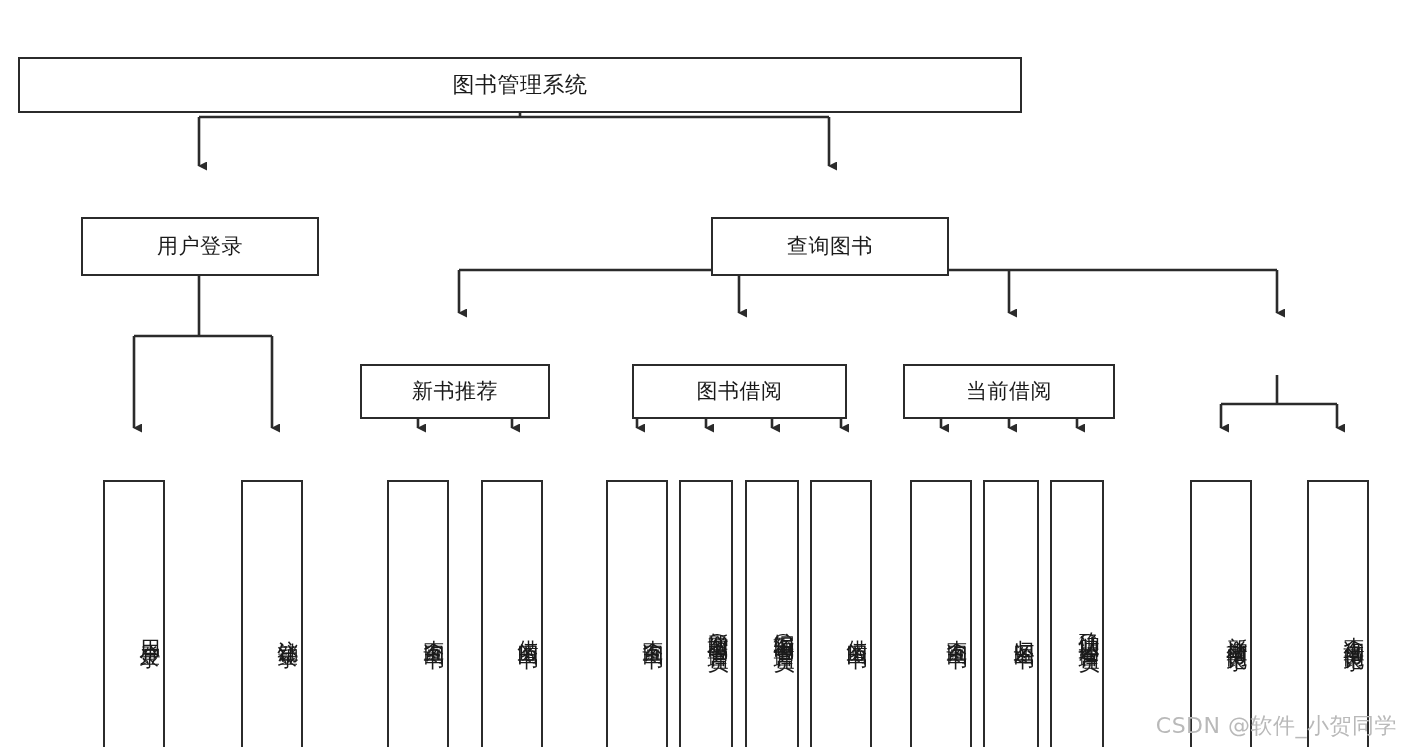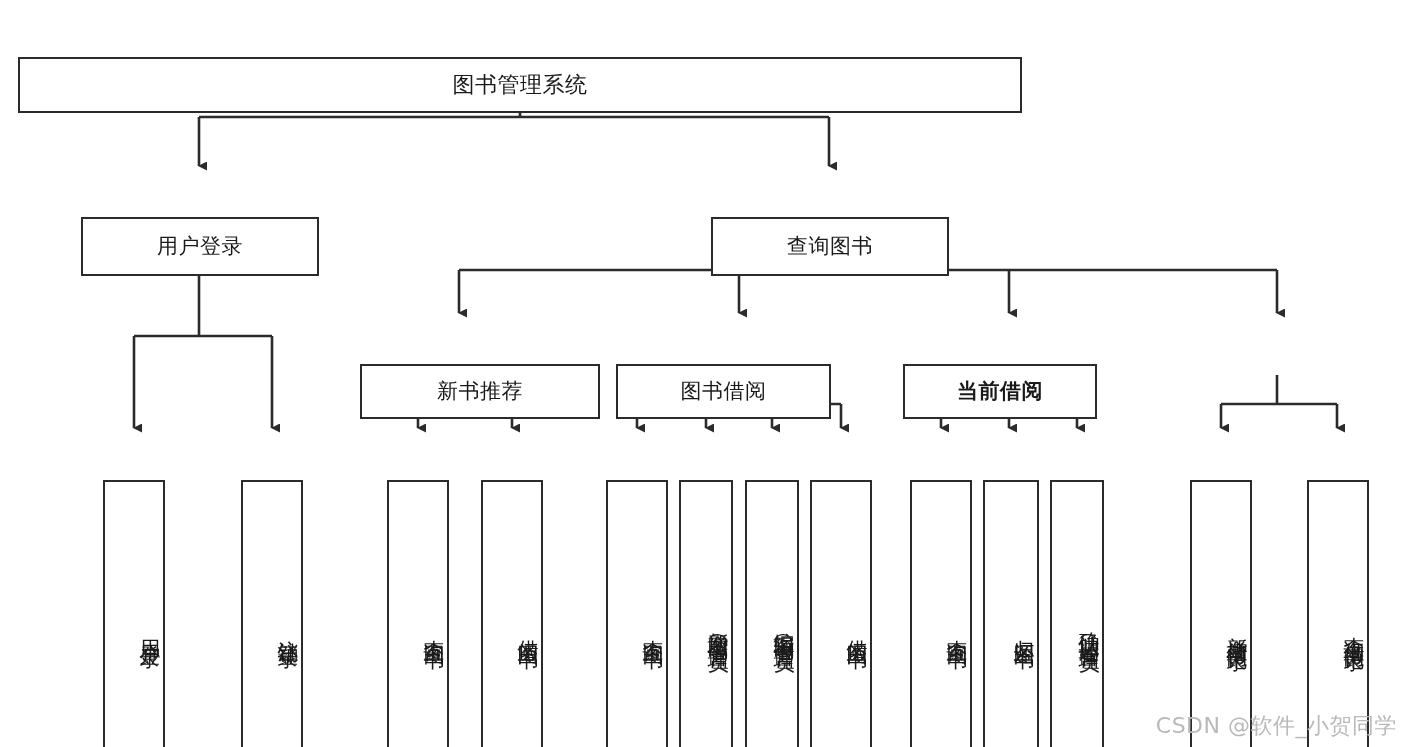--- a/index.html
+++ b/index.html
@@ -135,29 +135,29 @@
   </div>
 
   <div class="node horizontal" style="left:81px; top:173px; width:238px; height:59px;">
     <span>用户登录</span>
   </div>
 
   <div class="node horizontal" style="left:711px; top:173px; width:238px; height:59px;">
     <span>查询图书</span>
   </div>
 
-  <div class="node horizontal" style="left:360px; top:320px; width:240px; height:55px;">
+  <div class="node horizontal" style="left:360px; top:320px; width:190px; height:55px;">
     <span>新书推荐</span>
   </div>
 
-  <div class="node horizontal" style="left:616px; top:320px; width:215px; height:55px;">
+  <div class="node horizontal" style="left:632px; top:320px; width:215px; height:55px;">
     <span>图书借阅</span>
   </div>
 
-  <div class="node horizontal" style="left:903px; top:320px; width:194px; height:55px;font-weight:bold;">
+  <div class="node horizontal" style="left:903px; top:320px; width:212px; height:55px;">
     <span>当前借阅</span>
   </div>
 
 
   <div class="node vertical" style="left:103px; top:436px; width:62px; height:297px;">
     <span class="vtext">用户登录</span>
   </div>
 
   <div class="node vertical" style="left:241px; top:436px; width:62px; height:297px;">
     <span class="vtext">注销登录</span>

